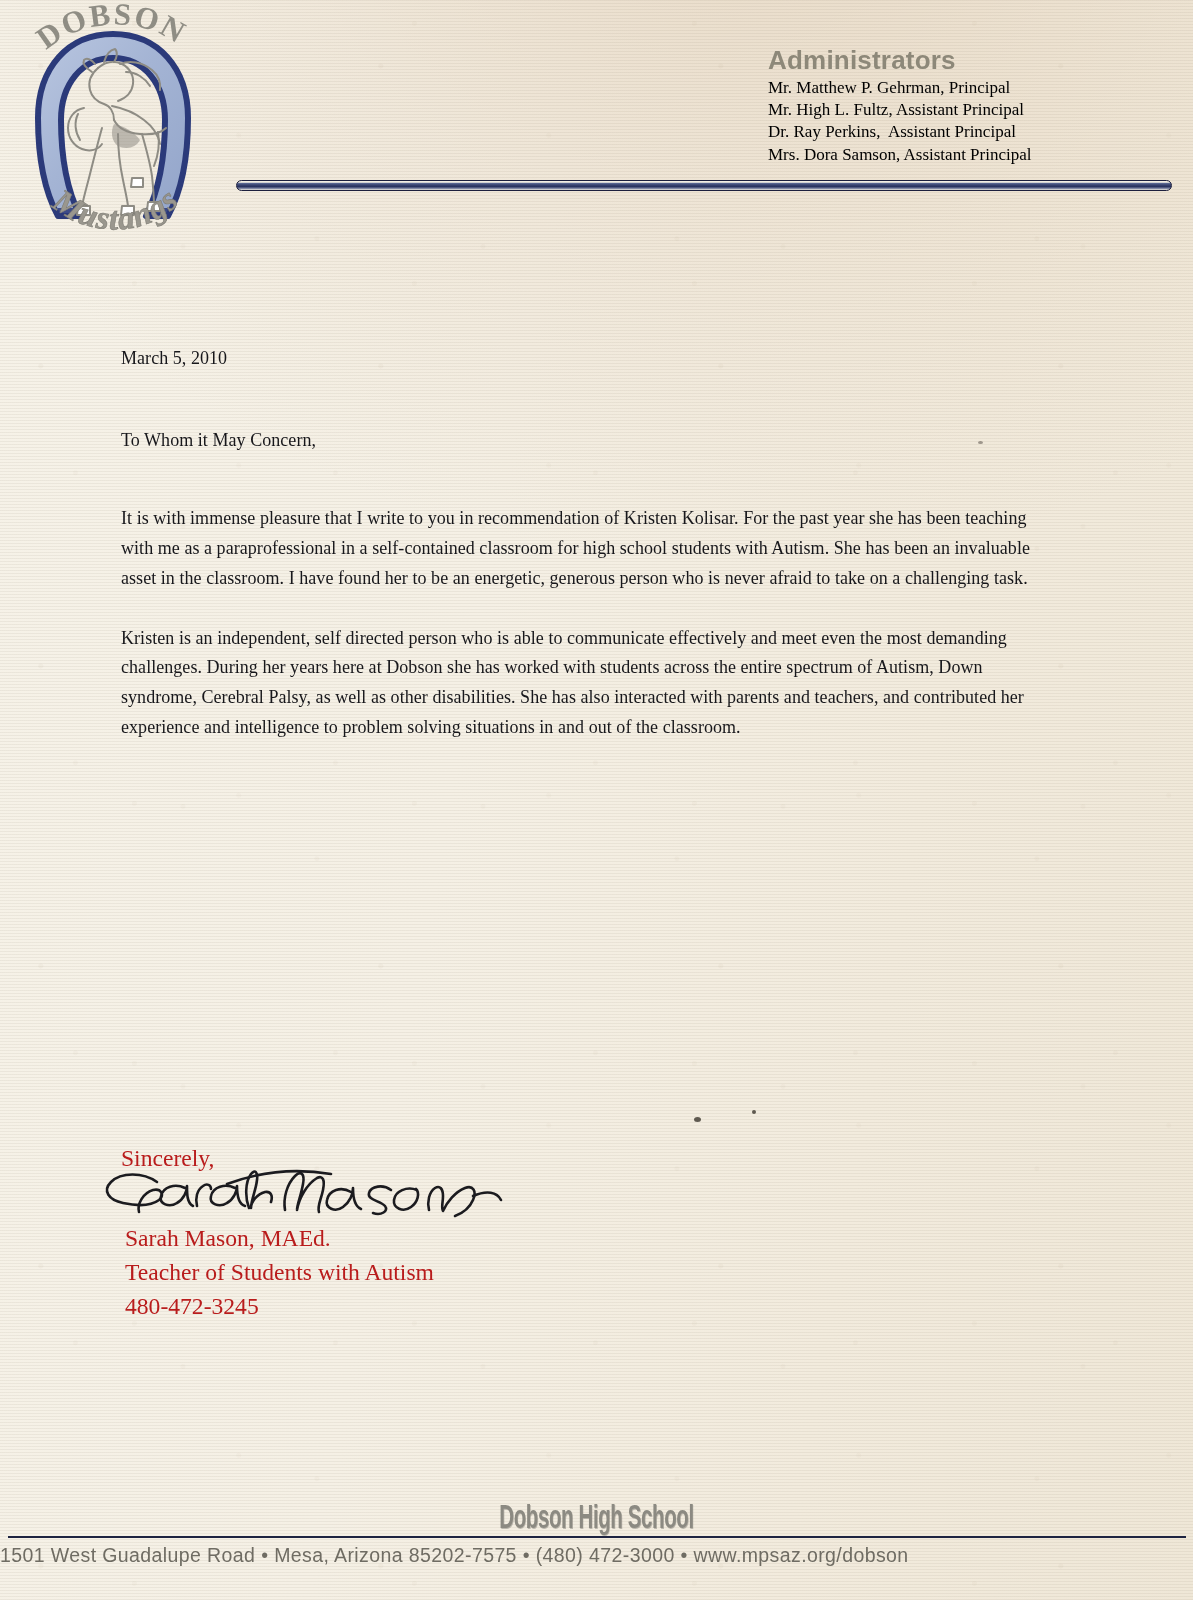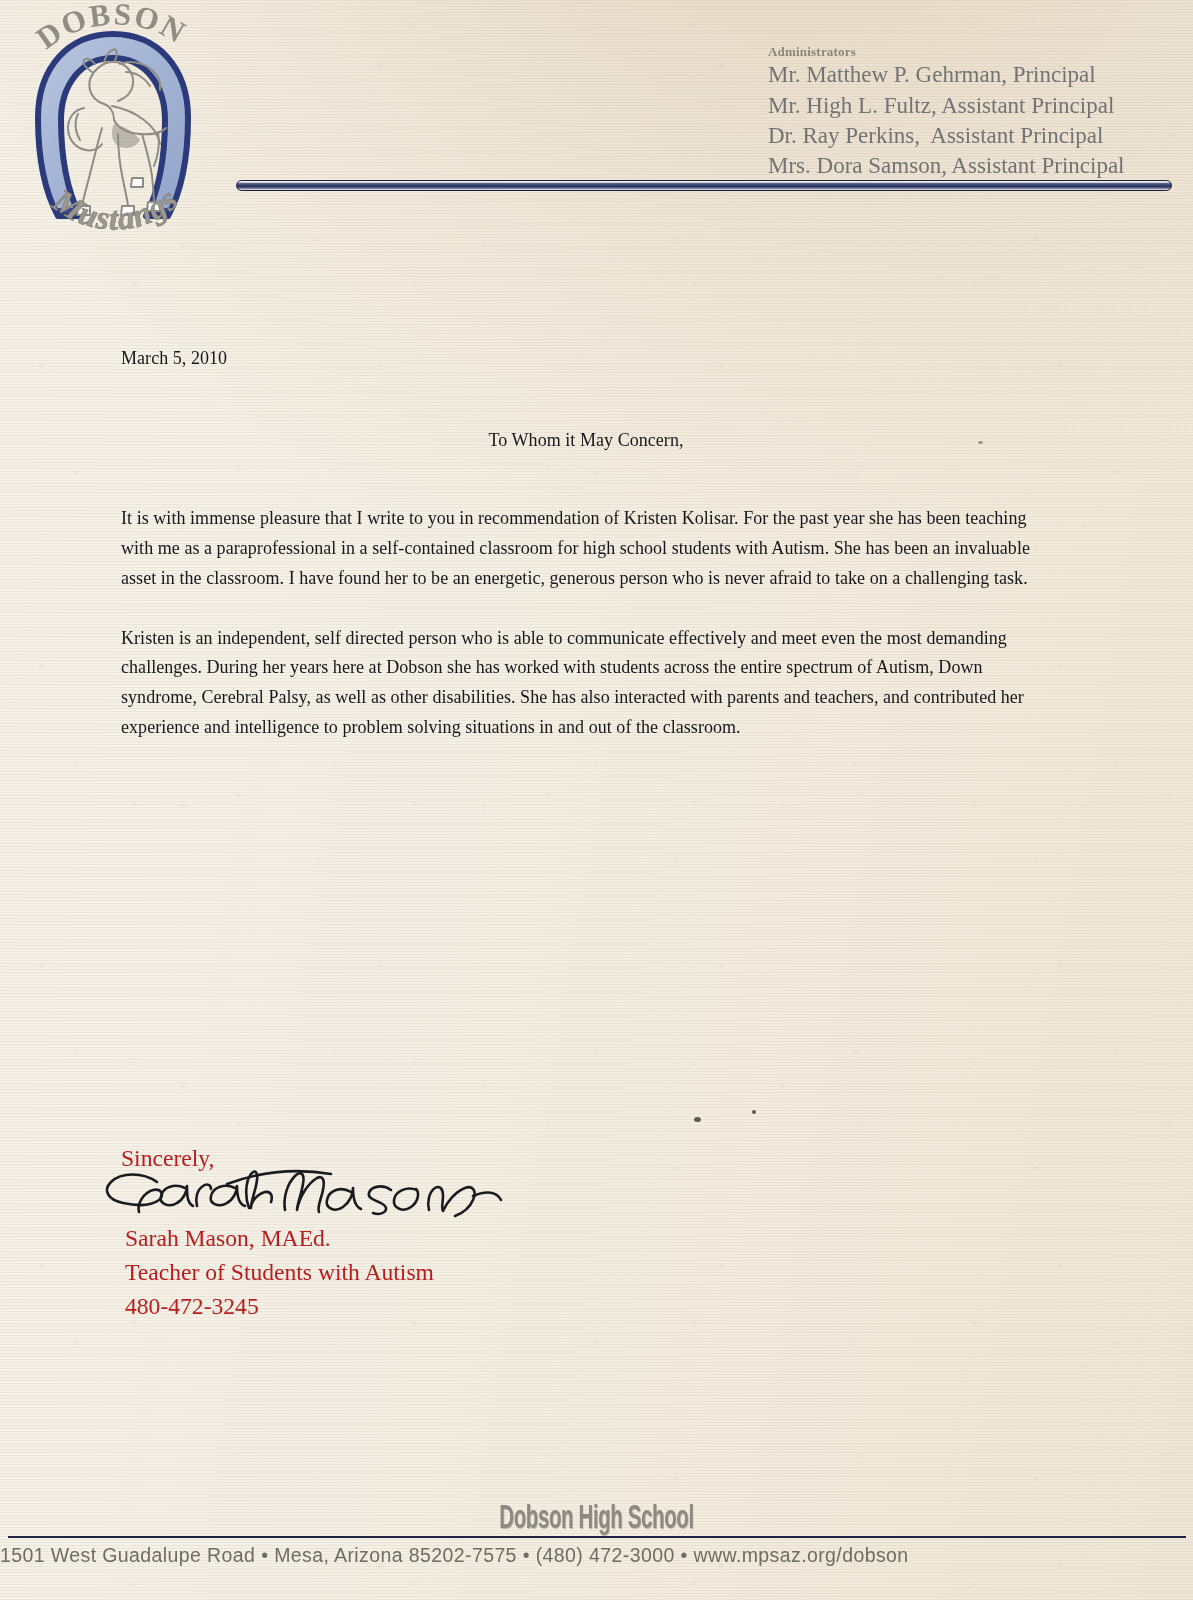--- a/index.html
+++ b/index.html
@@ -64,31 +64,31 @@
   }
   #logo svg { display:block; width:100%; height:100%; }
 
   #admin-block {
     position: absolute;
     left: 768px;
     top: 44px;
     width: 400px;
   }
   #admin-block .admin-title {
-    font-family: Liberation Serif, serif;
+    font-family: Liberation Sans, sans-serif;
     font-weight: bold;
-    font-size: 13px;
+    font-size: 26px;
     color: #8d8879;
     letter-spacing: .2px;
     line-height: 1.26;
   }
   #admin-block .admin-name {
     font-family: "Liberation Serif", serif;
-    font-size: 23px;
-    color: #737373;
+    font-size: 17px;
+    color: #000000;
     line-height: 1.31;
     white-space: pre;
   }
 
   #header-rule {
     position: absolute;
     left: 236px;
     top: 180px;
     width: 936px;
     height: 11px;
@@ -108,21 +108,21 @@
     left: 121px;
     top: 344px;
     width: 930px;
     color: #17171b;
     font-family: Liberation Serif, serif;
     font-size: 18px;
     line-height: 29.9px;
     letter-spacing: .05px;
   }
   #letter .date { margin: 0 0 52px 0; }
-  #letter .salutation { margin: 0 0 48px 0; text-align: center; }
+  #letter .salutation { margin: 0 0 48px 0; }
   #letter p.para { margin: 0 0 30px 0; }
   #letter p.para:last-of-type { margin-bottom: 0; }
 
   #closing {
     position: absolute;
     left: 121px;
     top: 1144px;
     width: 700px;
     color: #b91c1c;
     font-family: "Liberation Serif", serif;

